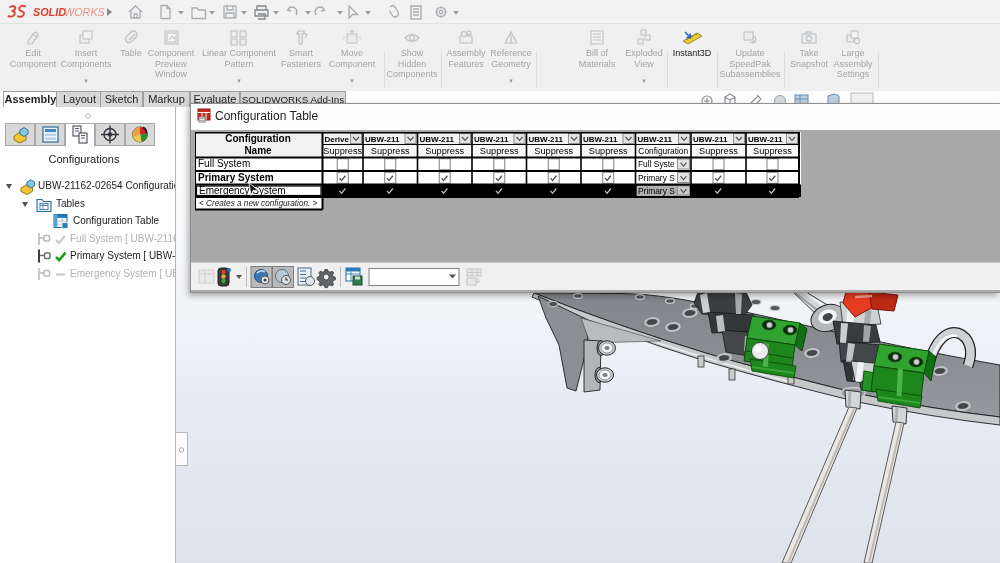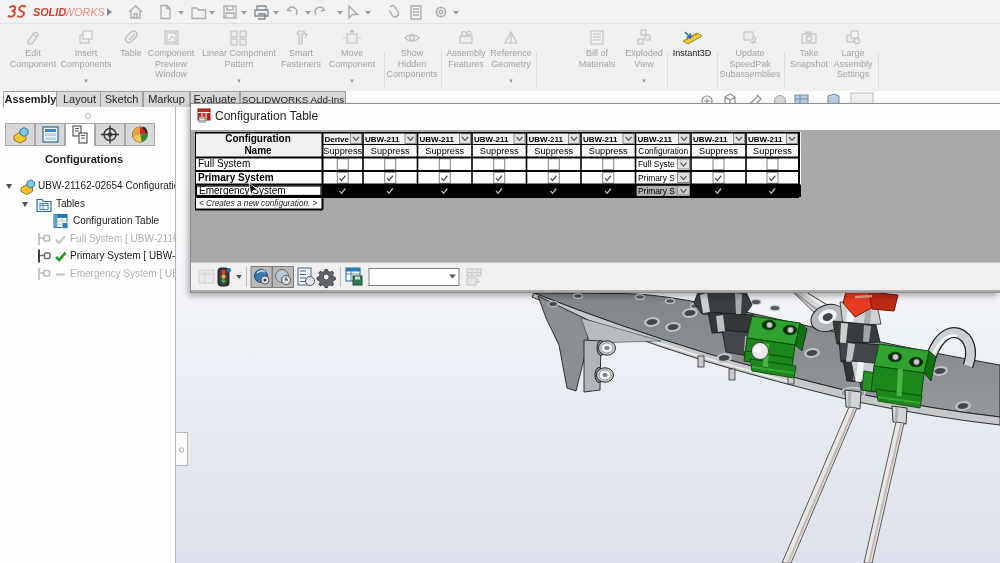--- a/index.html
+++ b/index.html
@@ -28,21 +28,21 @@
 
   
   #viewport { position:absolute; left:176px; top:91px; width:824px; height:472px;
     background:linear-gradient(180deg,#ffffff 0%,#fdfdfe 18%,#f2f4f8 45%,#e6eaf1 70%,#dde2ec 100%); }
   #modelsvg { position:absolute; left:0; top:0; z-index:2; }
 
   
   #leftpanel { position:absolute; left:0; top:107px; width:176px; height:456px; background:#fefefe; border-right:1px solid #b5b5b5; z-index:5; overflow:hidden; }
   .ptab { position:absolute; top:16px; width:30px; height:23px; background:#d8d8d8; border:1px solid #a8a8a8; }
   .ptab.active { background:#fff; border-bottom:1px solid #fff; height:24px; }
-  #confhdr { position:absolute; top:46px; left:0; width:168px; text-align:center; font-size:11px; font-weight:bold; color:#1c1c1c; }
+  #confhdr { position:absolute; top:46px; left:0; width:168px; text-align:center; font-size:11px; font-weight:normal; color:#1c1c1c; }
   .trow { position:absolute; left:0; width:176px; height:17px; font-size:10px; color:#1c1c1c; white-space:nowrap; }
   .trow .txt { position:absolute; top:2px; }
   .gray { color:#b2b2b2; }
 
   
   #dialog { position:absolute; left:190px; top:103px; width:810px; height:190px; background:#a9a9a9; border:1px solid #8f8f8f; border-right:none; box-shadow:-2px 3px 6px rgba(0,0,0,0.3); z-index:6; }
   #dlgtitle { position:absolute; left:0; top:0; width:100%; height:26px; background:#fdfdfd; }
   #dlgtitle span { position:absolute; left:24px; top:5px; font-size:12px; color:#1f1f1f; }
   #dlgtoolbar { position:absolute; left:0; bottom:2px; width:100%; height:28px; background:#f0f0f0; border-top:1px solid #c8c8c8; }
 </style>

